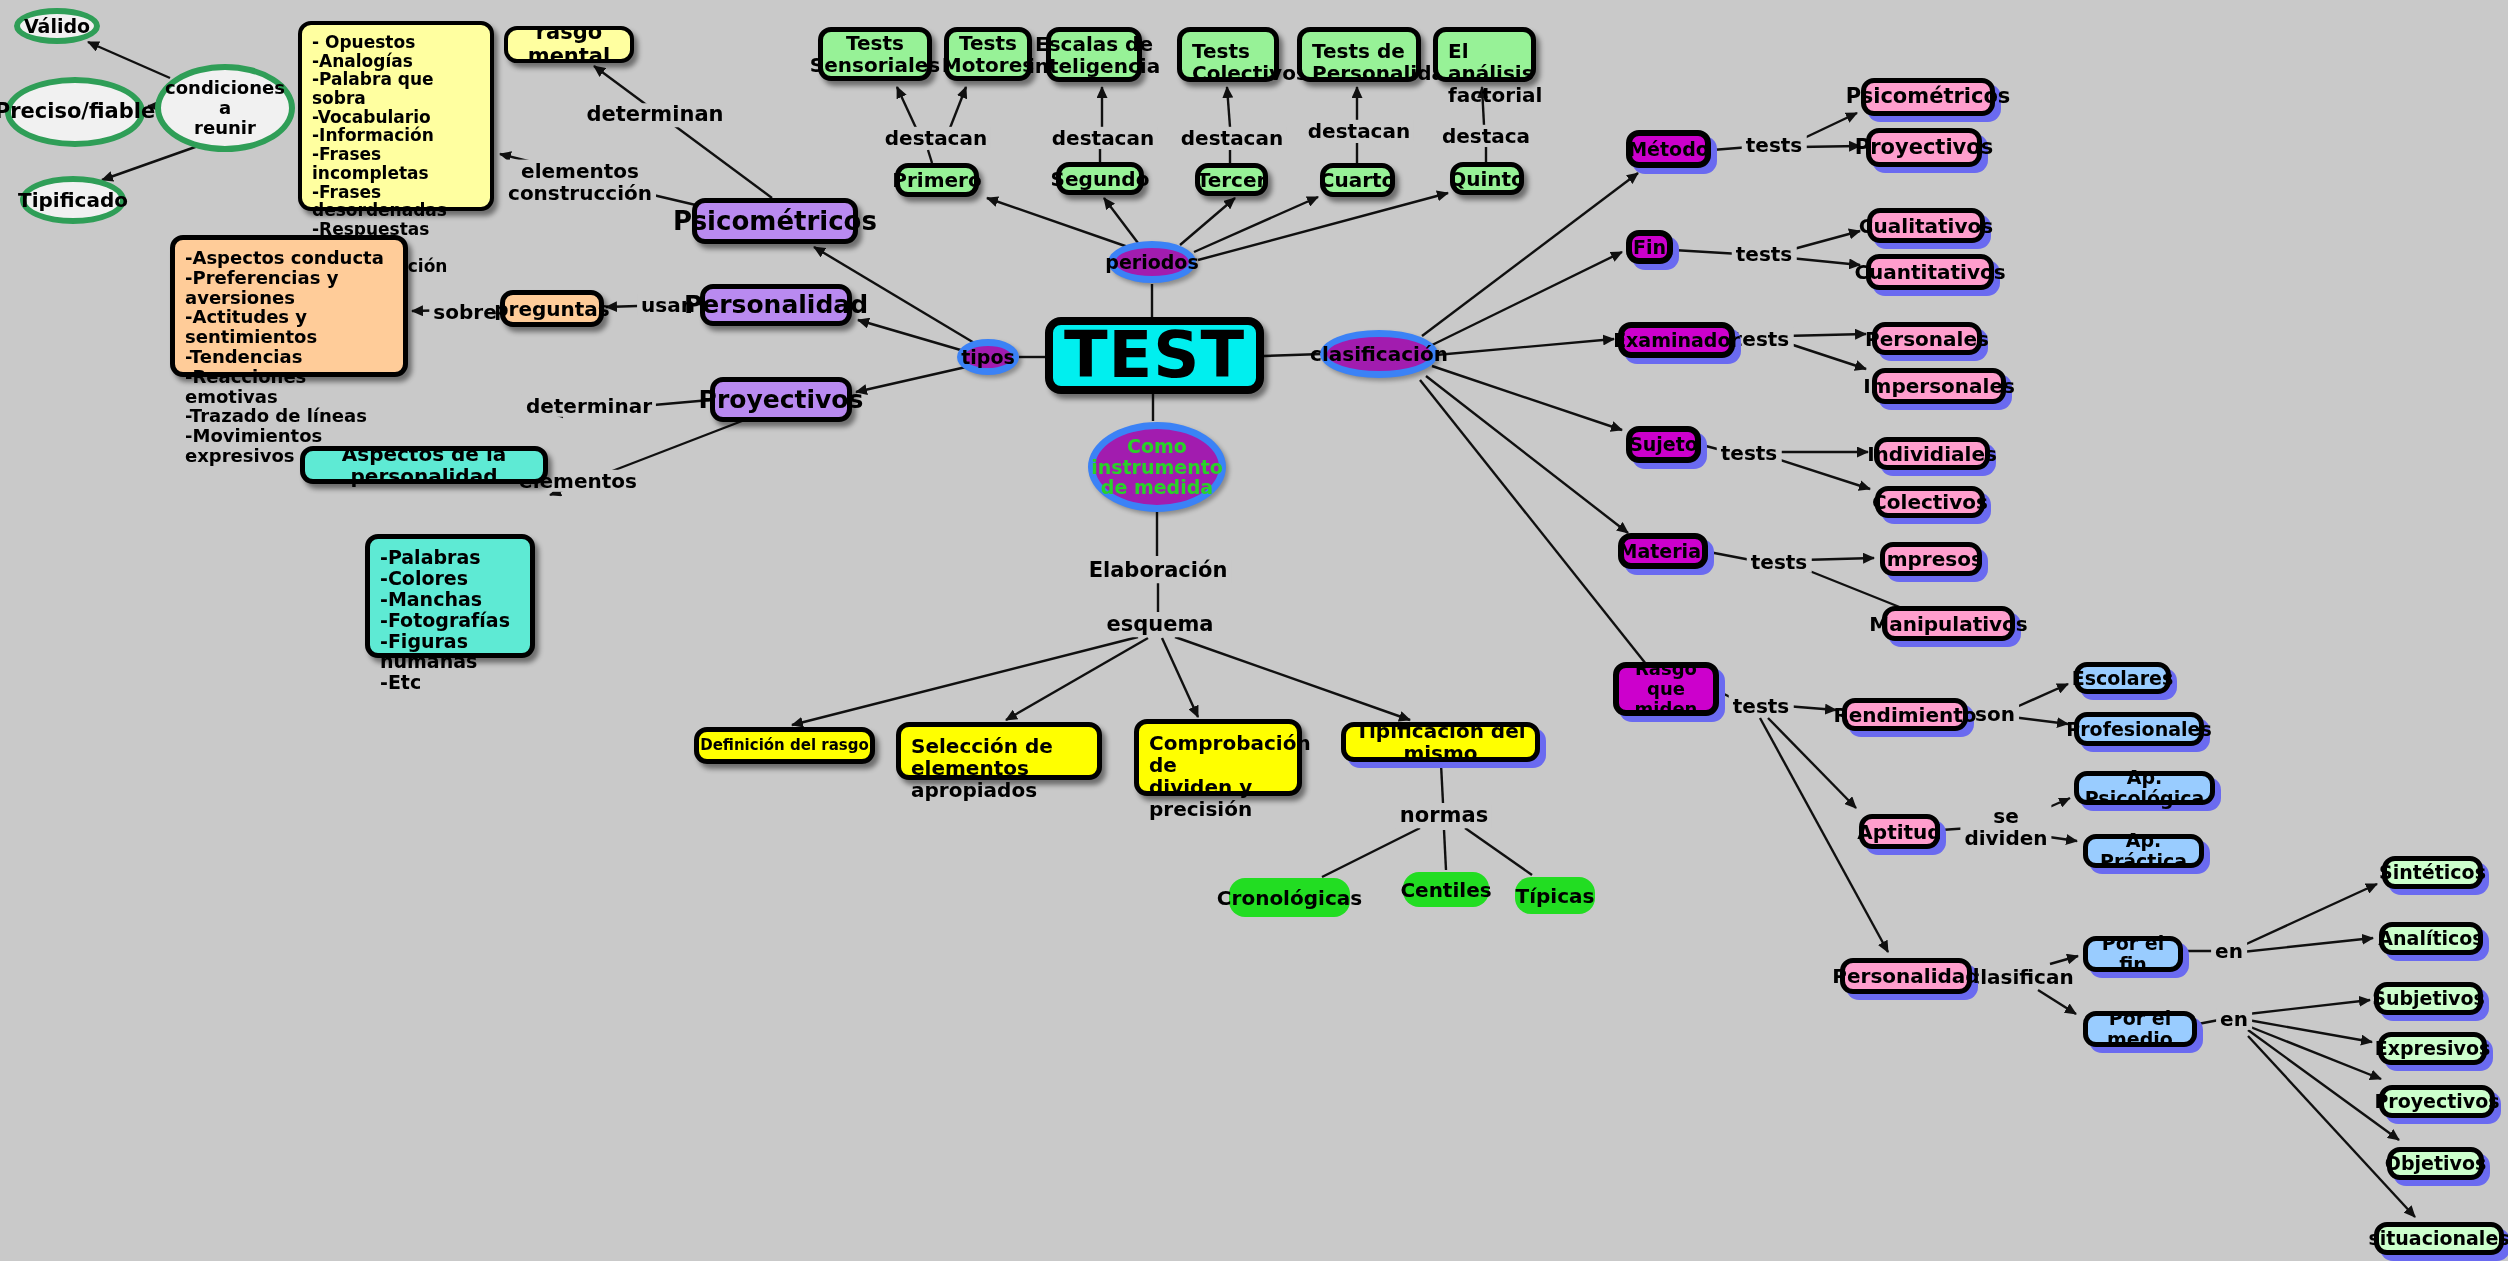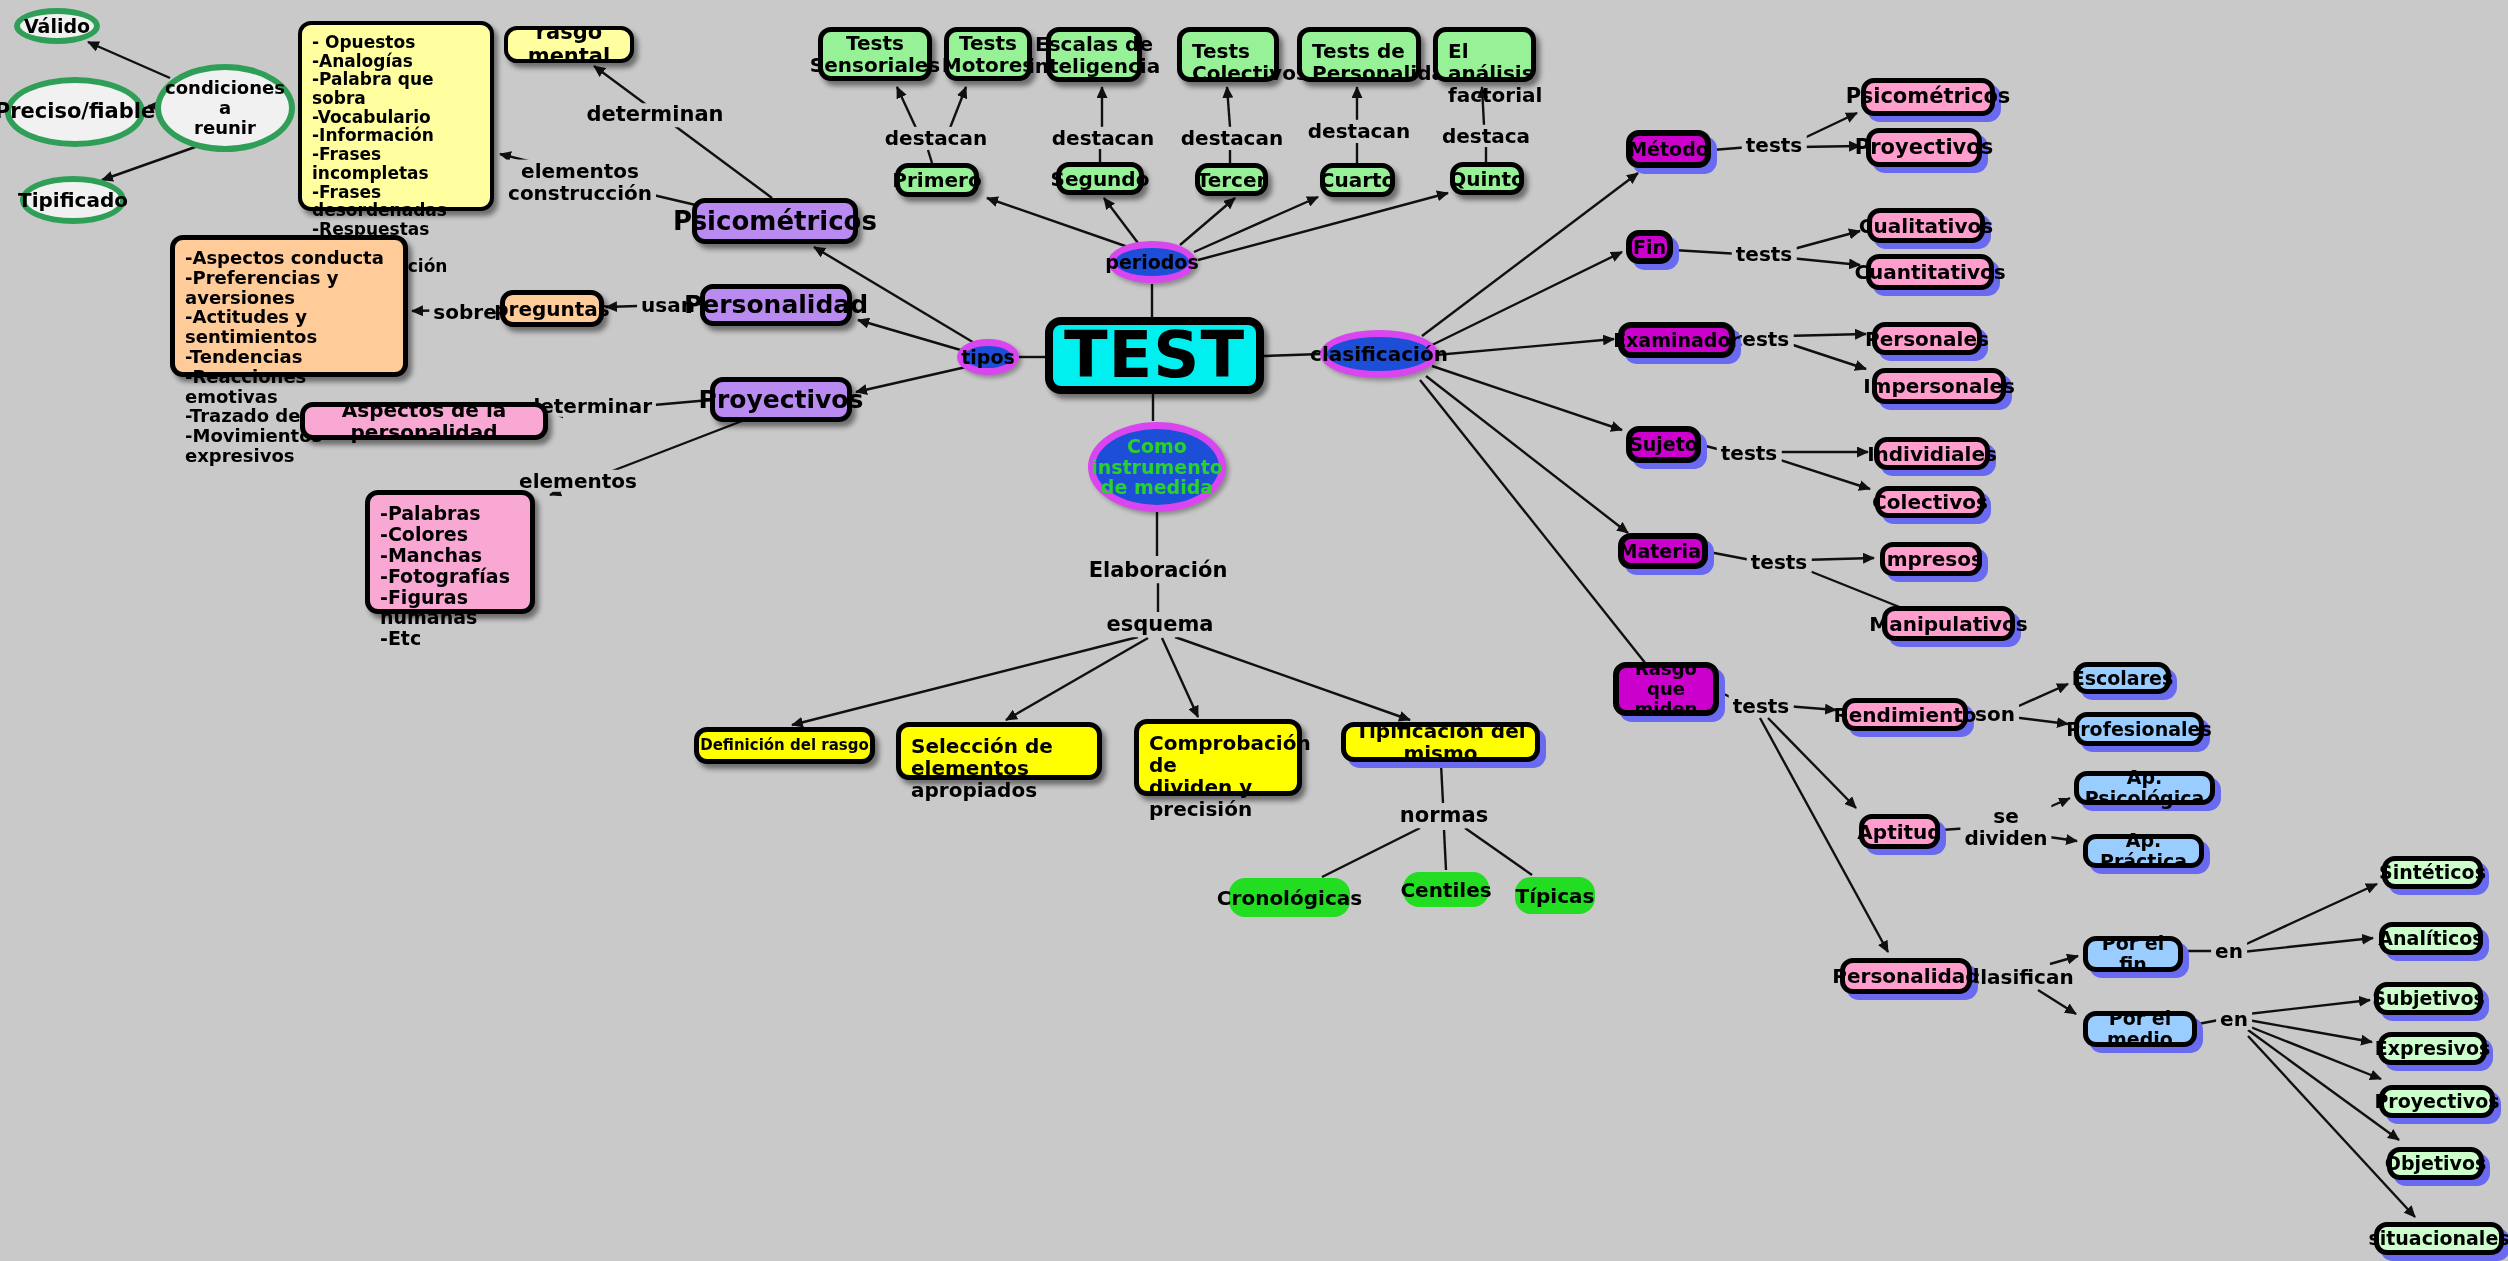--- a/index.html
+++ b/index.html
@@ -6,29 +6,29 @@
   #map{position:relative;width:2508px;height:1261px;background:#c9c9c9;overflow:hidden;
        font-family:"DejaVu Sans","Liberation Sans",sans-serif;font-weight:bold;color:#000;}
   #edges{position:absolute;left:0;top:0;z-index:1;pointer-events:none;}
   .lbl{position:absolute;z-index:2;transform:translate(-50%,-50%);background:#c9c9c9;
        padding:0 4px;font-size:20px;line-height:1.12;text-align:center;white-space:pre-line;}
   .node{position:absolute;z-index:3;box-sizing:border-box;display:flex;align-items:center;
         justify-content:center;text-align:center;border:4px solid #000;border-radius:13px;
         line-height:1.1;white-space:pre-line;box-shadow:4px 5px 5px rgba(0,0,0,0.45);}
   .oval{border-radius:50%;}
   .greenoval{background:#f1f1f1;border:6px solid #2f9e57;box-shadow:none;}
-  .redoval{background:#1d4ed8;border:7px solid #d946ef;box-shadow:3px 3px 4px rgba(0,0,0,0.3);}
+  .redoval{background:#a21caf;border:7px solid #3b82f6;box-shadow:3px 3px 4px rgba(0,0,0,0.3);}
   .cyan{background:#00efef;border-width:8px;border-radius:16px;font-size:64px;letter-spacing:1px;}
   .ltgreen{background:#97f297;border-width:5px;}
   .paleyellow{background:#ffffa0;}
   .yellow{background:#ffff00;border-width:5px;}
   .blueshadow{box-shadow:6px 6px 0 #6a6af0;}
   .purple{background:#b98af0;border-width:5px;}
   .peach{background:#ffcc99;border-width:5px;}
-  .orange{background:#f9a8d4;border-width:5px;}
+  .orange{background:#5eead4;border-width:5px;margin-top:44px;}
   .magenta{background:#cc00cc;border-width:6px;box-shadow:6px 6px 0 #6a6af0;}
   .pink{background:#ff9ecd;border-width:5px;box-shadow:6px 6px 0 #6a6af0;}
   .blue{background:#99ccff;border-width:5px;box-shadow:6px 6px 0 #6a6af0;}
   .palegreen{background:#ccffcc;border-width:5px;box-shadow:6px 6px 0 #6a6af0;}
   .brightgreen{background:#22dd22;border:none;box-shadow:none;border-radius:16px;}
   .listbox{align-items:flex-start;justify-content:flex-start;text-align:left;padding:8px 10px;}
   .greentext{color:#28d228;}
 </style>
 </head>
 <body>

